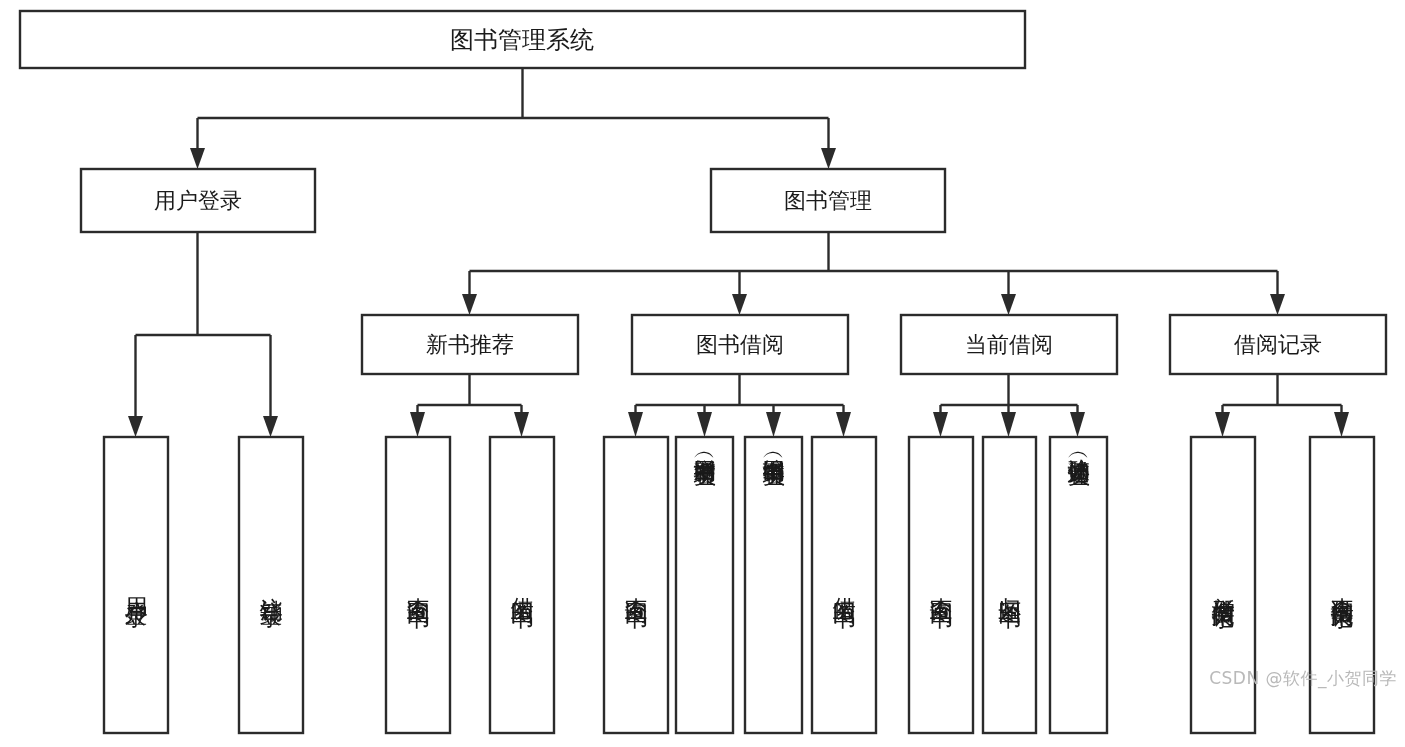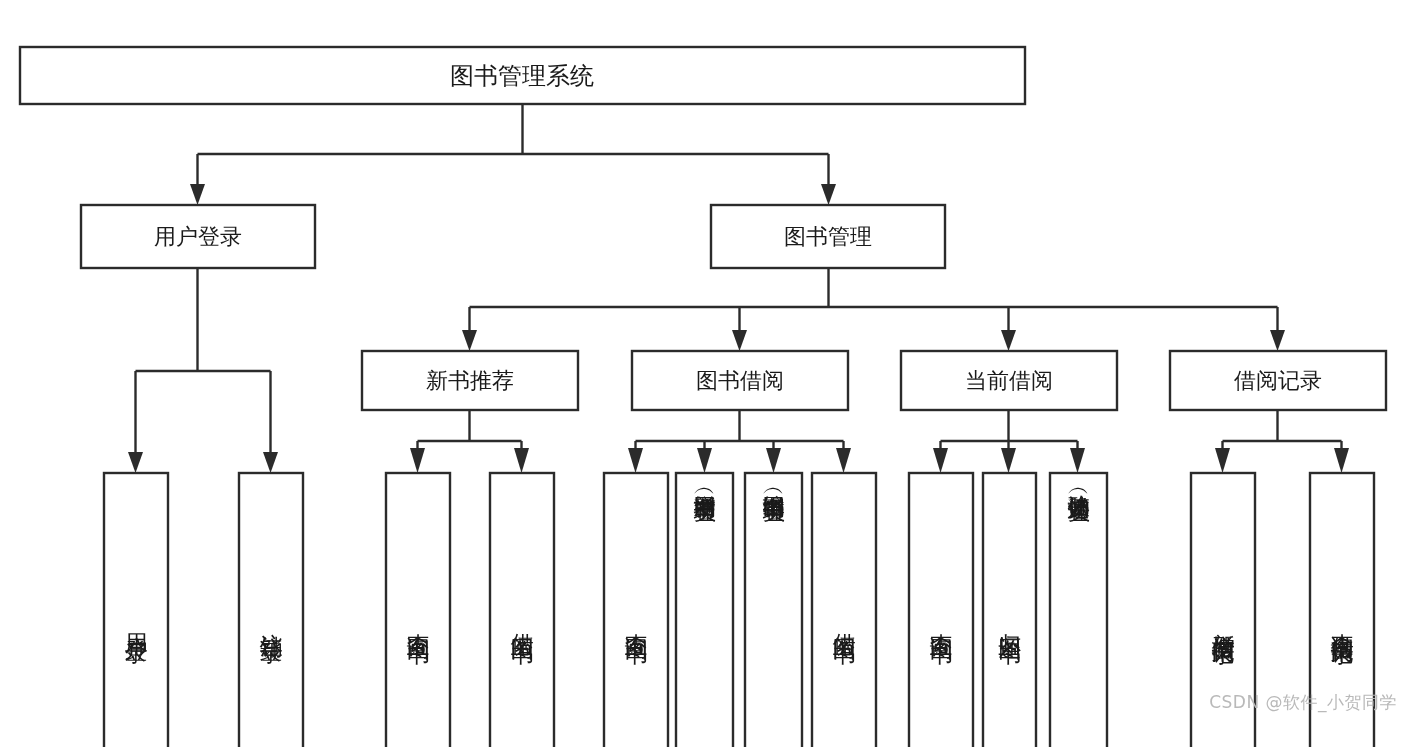--- a/index.html
+++ b/index.html
@@ -13,21 +13,20 @@
     position: relative;
     overflow: hidden;
     font-family: "DejaVu Sans", "Liberation Sans", sans-serif;
   }
   #diagram-root {
     position: absolute;
     left: 0;
     top: 0;
     width: 1405px;
     height: 696px;
-    margin-top: 36px;
   }
   svg#flow {
     position: absolute;
     left: 0;
     top: 0;
     width: 1405px;
     height: 747px;
     display: block;
   }
   .node-box {
@@ -64,21 +63,21 @@
     display: flex;
     align-items: center;
     justify-content: center;
     text-align: center;
     white-space: nowrap;
     user-select: none;
   }
   #watermark {
     position: absolute;
     right: 8px;
-    bottom: 18px;
+    bottom: 6px;
     font-family: "DejaVu Sans", "Liberation Sans", sans-serif;
     font-size: 17px;
     color: #b9b9b9;
     letter-spacing: 0.5px;
     white-space: nowrap;
   }
 </style>
 </head>
 <body>
 

